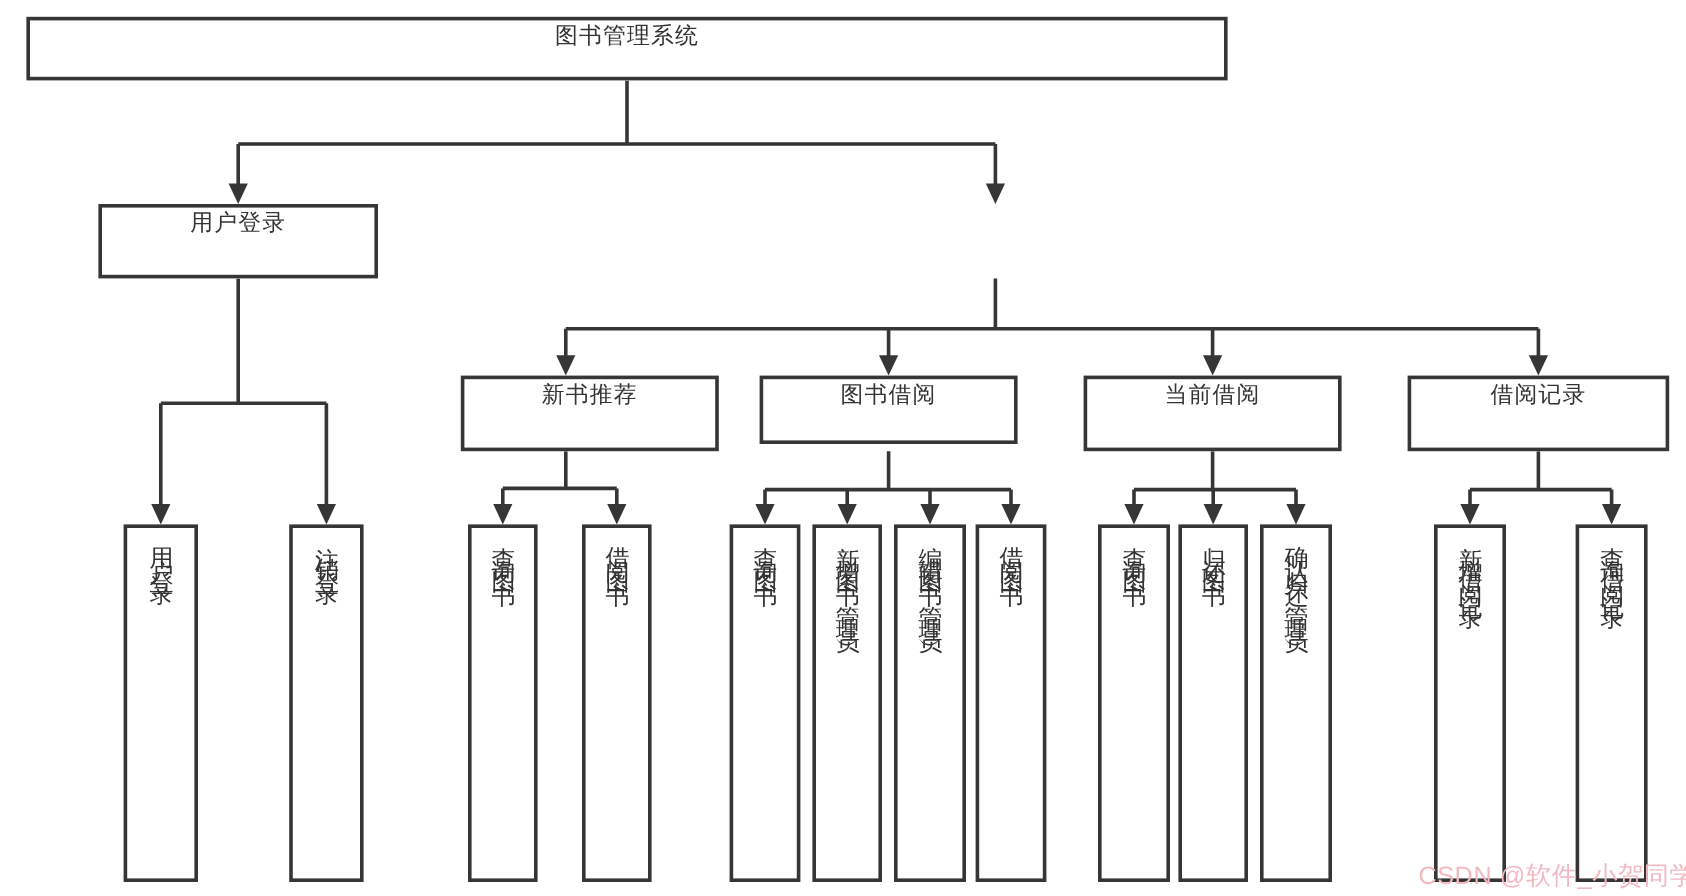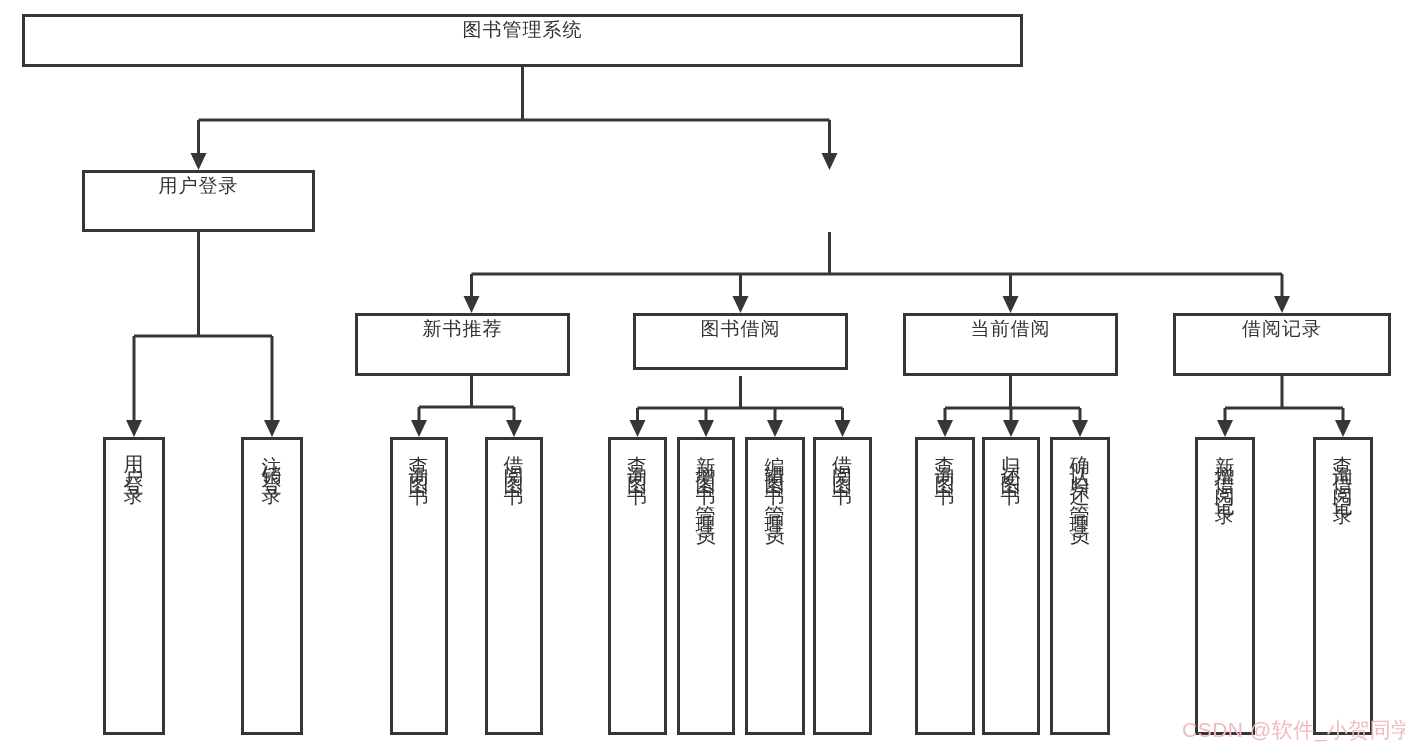--- a/index.html
+++ b/index.html
@@ -26,21 +26,21 @@
     text-orientation:mixed;
     font-size:20px;
     letter-spacing:10px;
     line-height:1;
     white-space:nowrap;
   }
   
   #n-root  {left:22px;  top:14px;  width:1001px; height:53px;}
   #n-l2-0  {left:82px;  top:170px; width:233px;  height:62px;}
   #n-l2-1  {left:712px; top:170px; width:235px;  height:62px;}
-  #n-l3-0  {left:355px; top:313px; width:215px;  height:63px;}
+  #n-l3-0  {left:384px; top:313px; width:215px;  height:63px;}
   #n-l3-1  {left:633px; top:313px; width:215px;  height:57px;}
   #n-l3-2  {left:903px; top:313px; width:215px;  height:63px;}
   #n-l3-3  {left:1173px;top:313px; width:218px;  height:63px;}
   #n-leaf-0 {left:103px; top:437px; width:62px; height:298px;}
   #n-leaf-1 {left:241px; top:437px; width:62px; height:298px;}
   #n-leaf-2 {left:390px; top:437px; width:58px; height:298px;}
   #n-leaf-3 {left:485px; top:437px; width:58px; height:298px;}
   #n-leaf-4 {left:608px; top:437px; width:59px; height:298px;}
   #n-leaf-5 {left:677px; top:437px; width:58px; height:298px;}
   #n-leaf-6 {left:745px; top:437px; width:60px; height:298px;}

